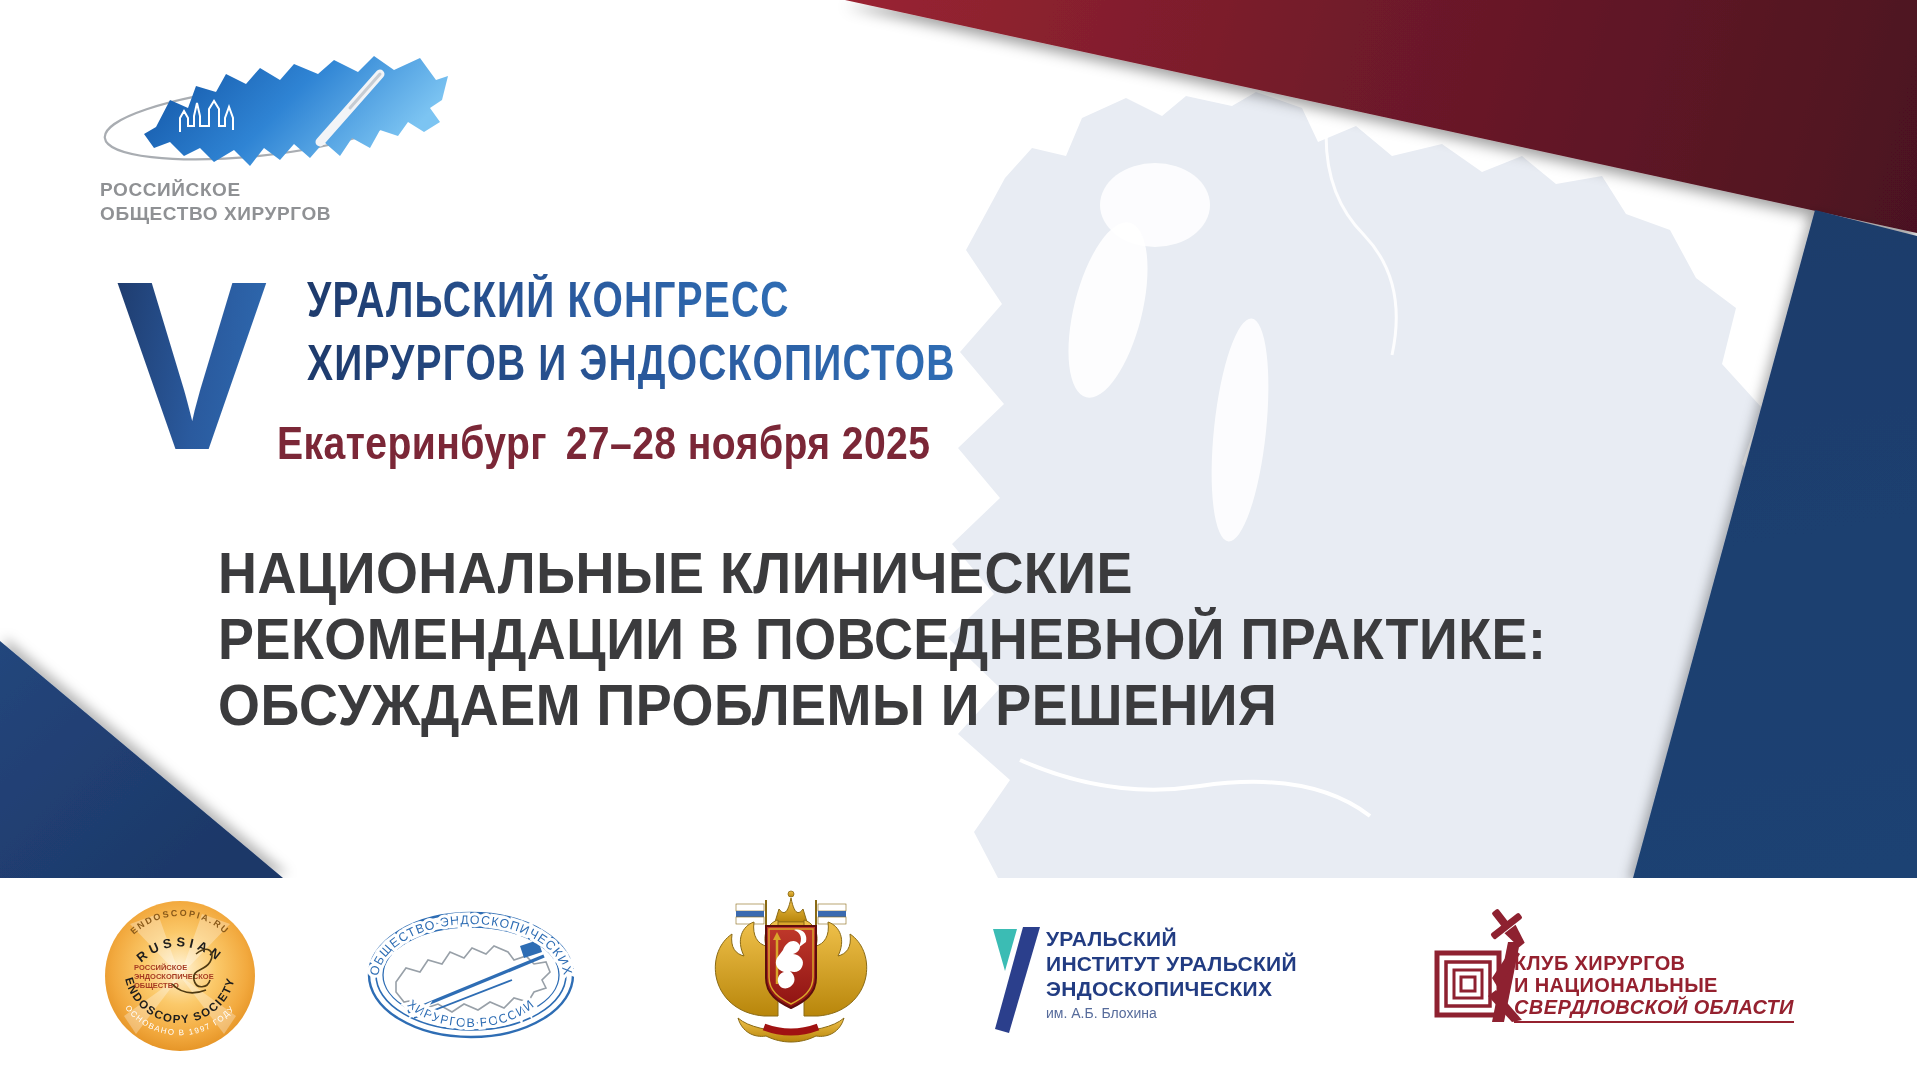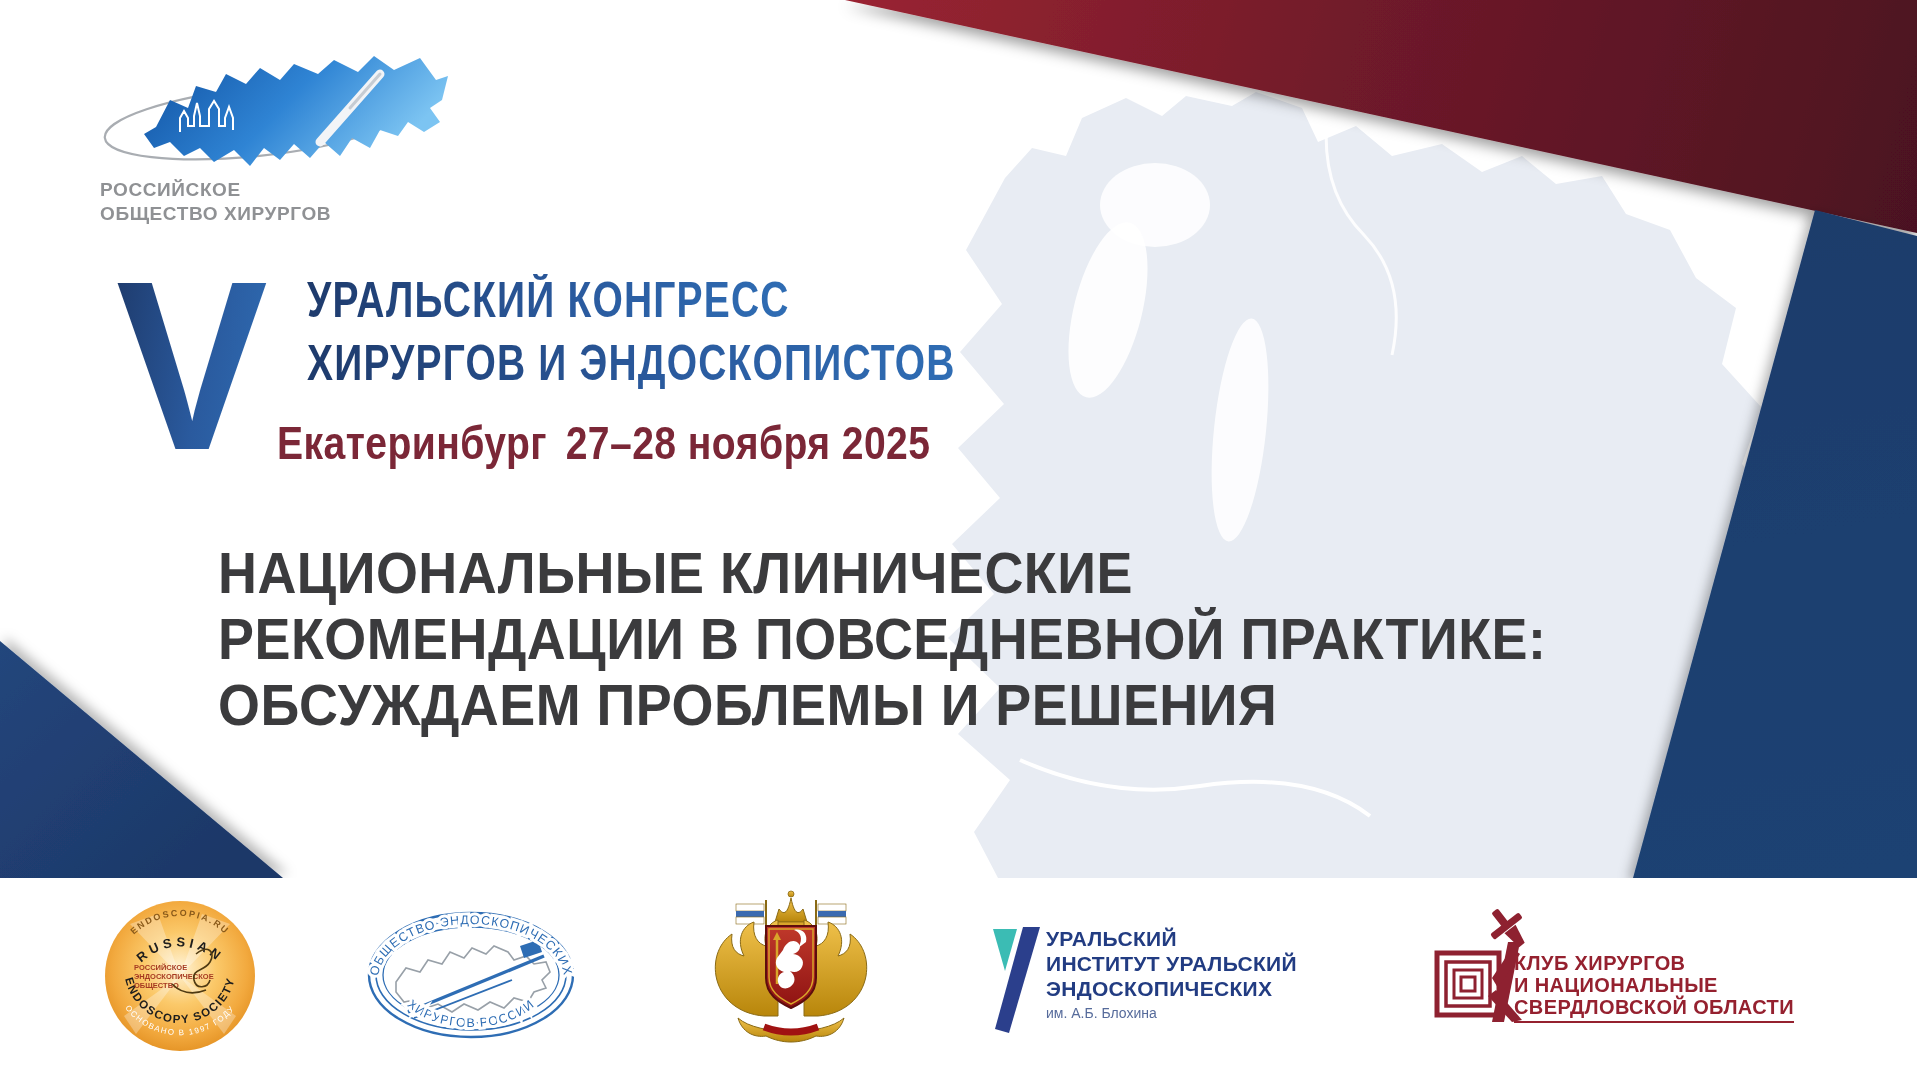--- a/index.html
+++ b/index.html
@@ -45,21 +45,21 @@
 
   .institute{left:992px;top:46px;display:flex;gap:4px;align-items:flex-start;}
   .inst-text{padding-top:2px;}
   .inst-caps{font-weight:bold;color:#223c82;font-size:21px;line-height:25px;
              letter-spacing:.3px;white-space:nowrap;}
   .inst-name{color:#566b9b;font-size:14px;line-height:25px;white-space:nowrap;}
 
   .club{left:1434px;top:26px;}
   .club-text{position:absolute;left:80px;top:48px;color:#95212f;font-weight:bold;
              font-size:20px;line-height:22px;letter-spacing:.4px;white-space:nowrap;}
-  .club-underline{display:inline-block;border-bottom:2px solid #95212f;padding-bottom:3px;}
+  .club-underline{display:inline-block;border-bottom:2px solid #95212f;padding-bottom:3px;font-style:italic;}
 </style>
 </head>
 <body>
 
 <div class="stage">
 
   <svg class="decor" viewBox="0 0 1917 1080">
     <defs>
       <linearGradient id="gRed" gradientUnits="userSpaceOnUse" x1="845" y1="0" x2="1917" y2="300">
         <stop offset="0" stop-color="#9a2431"></stop>

